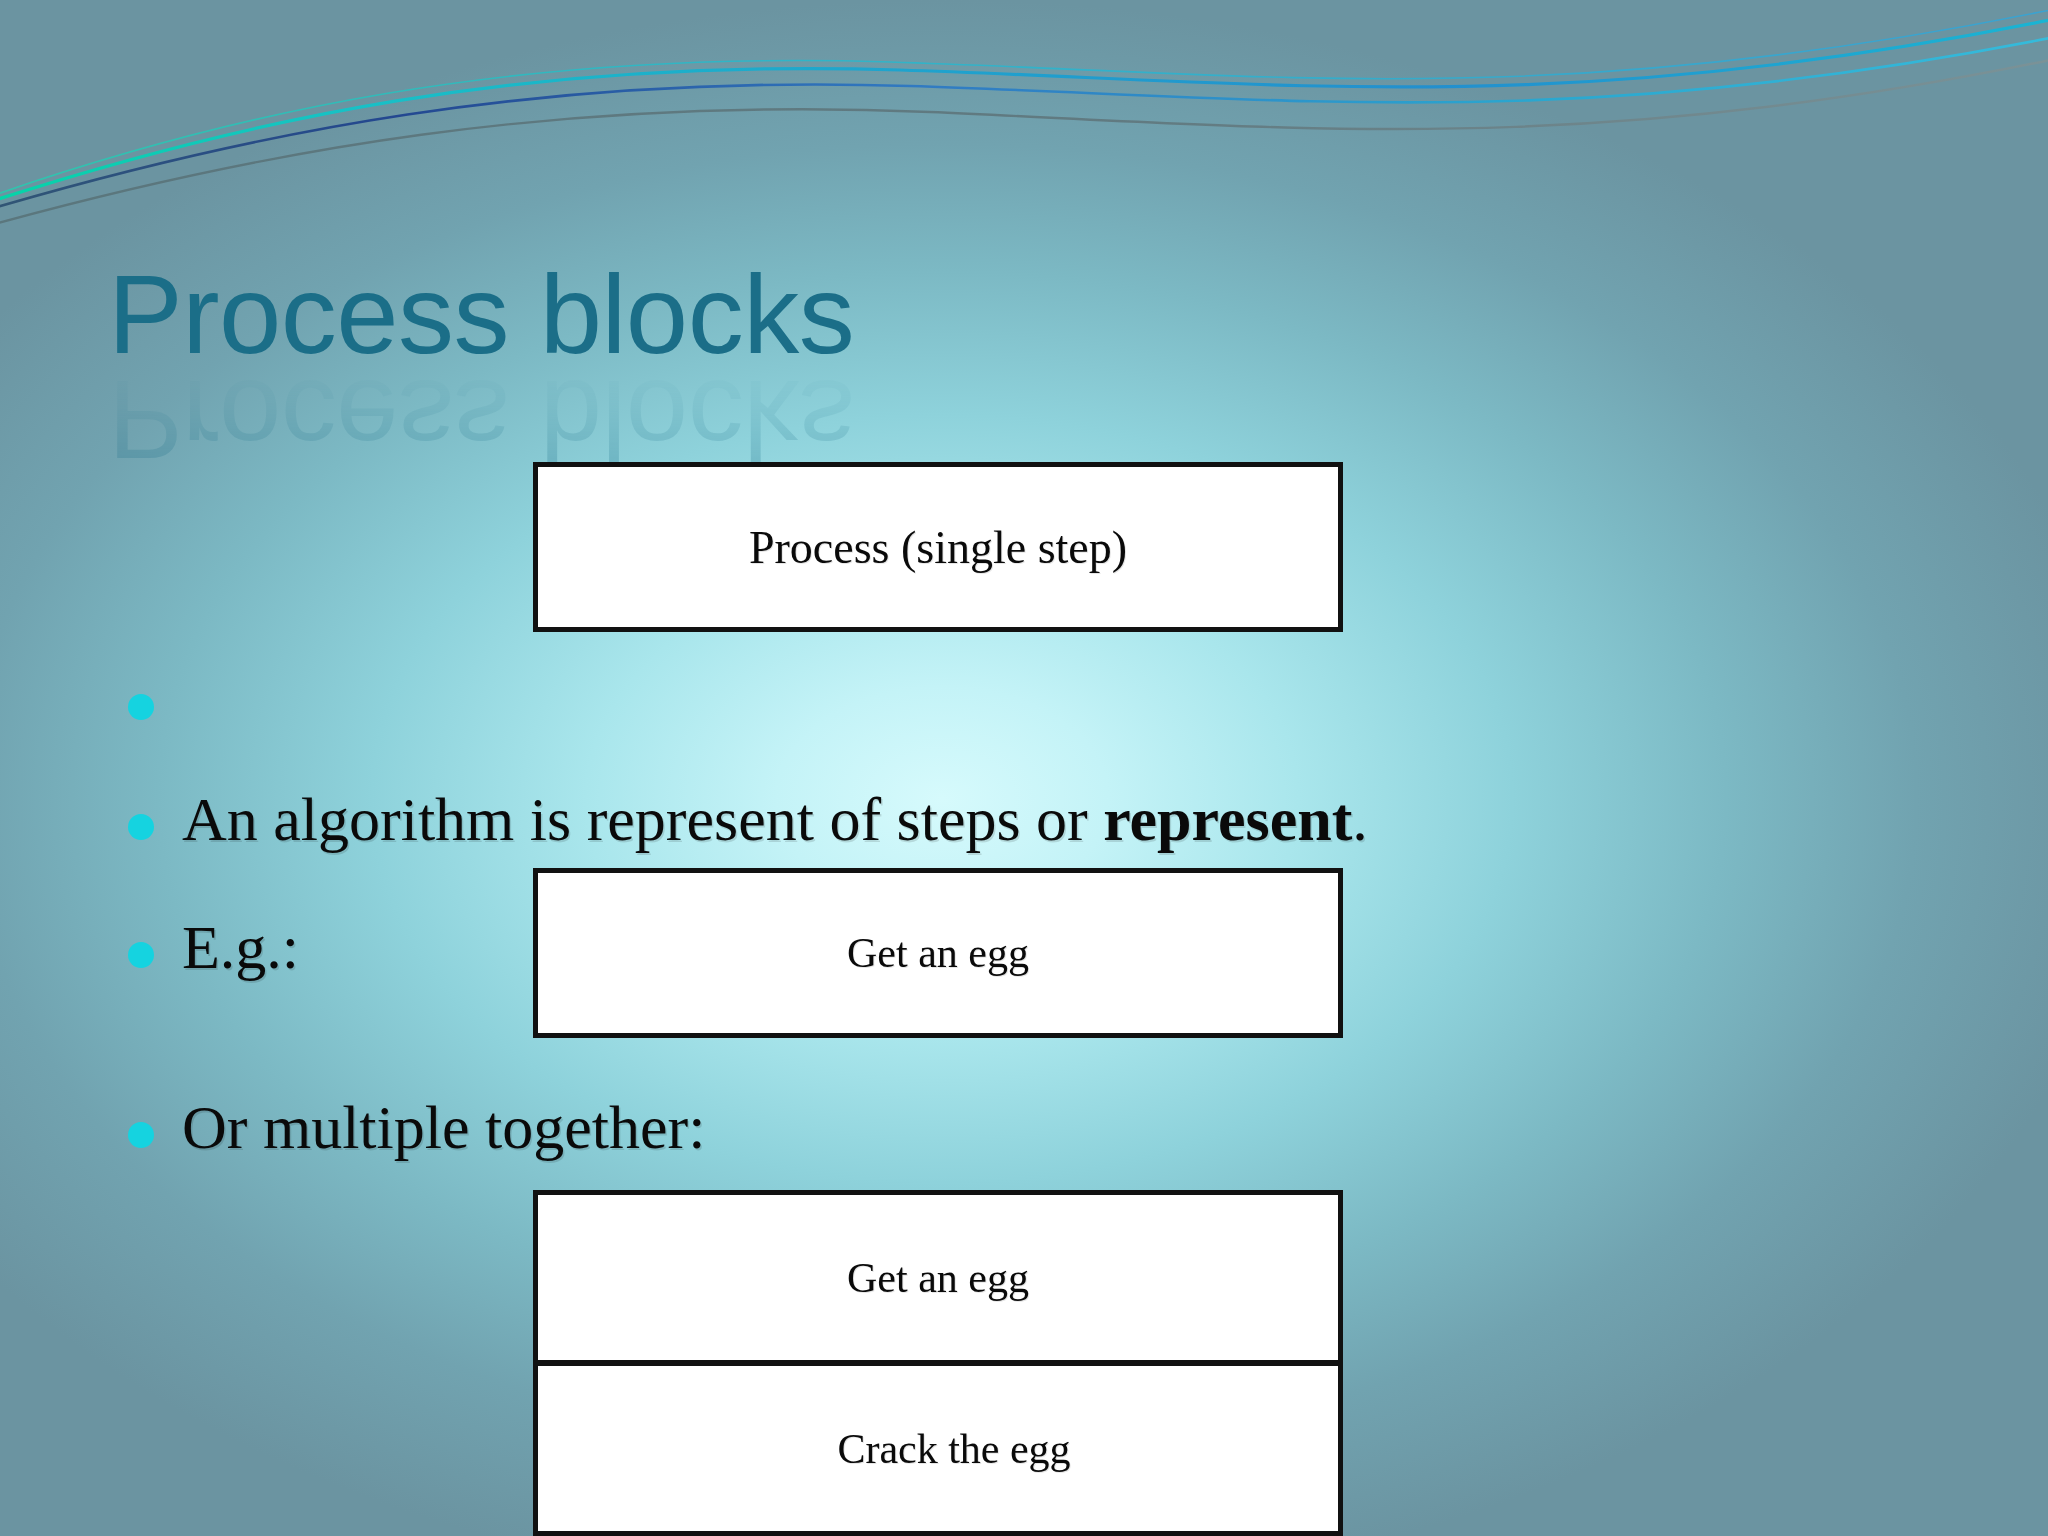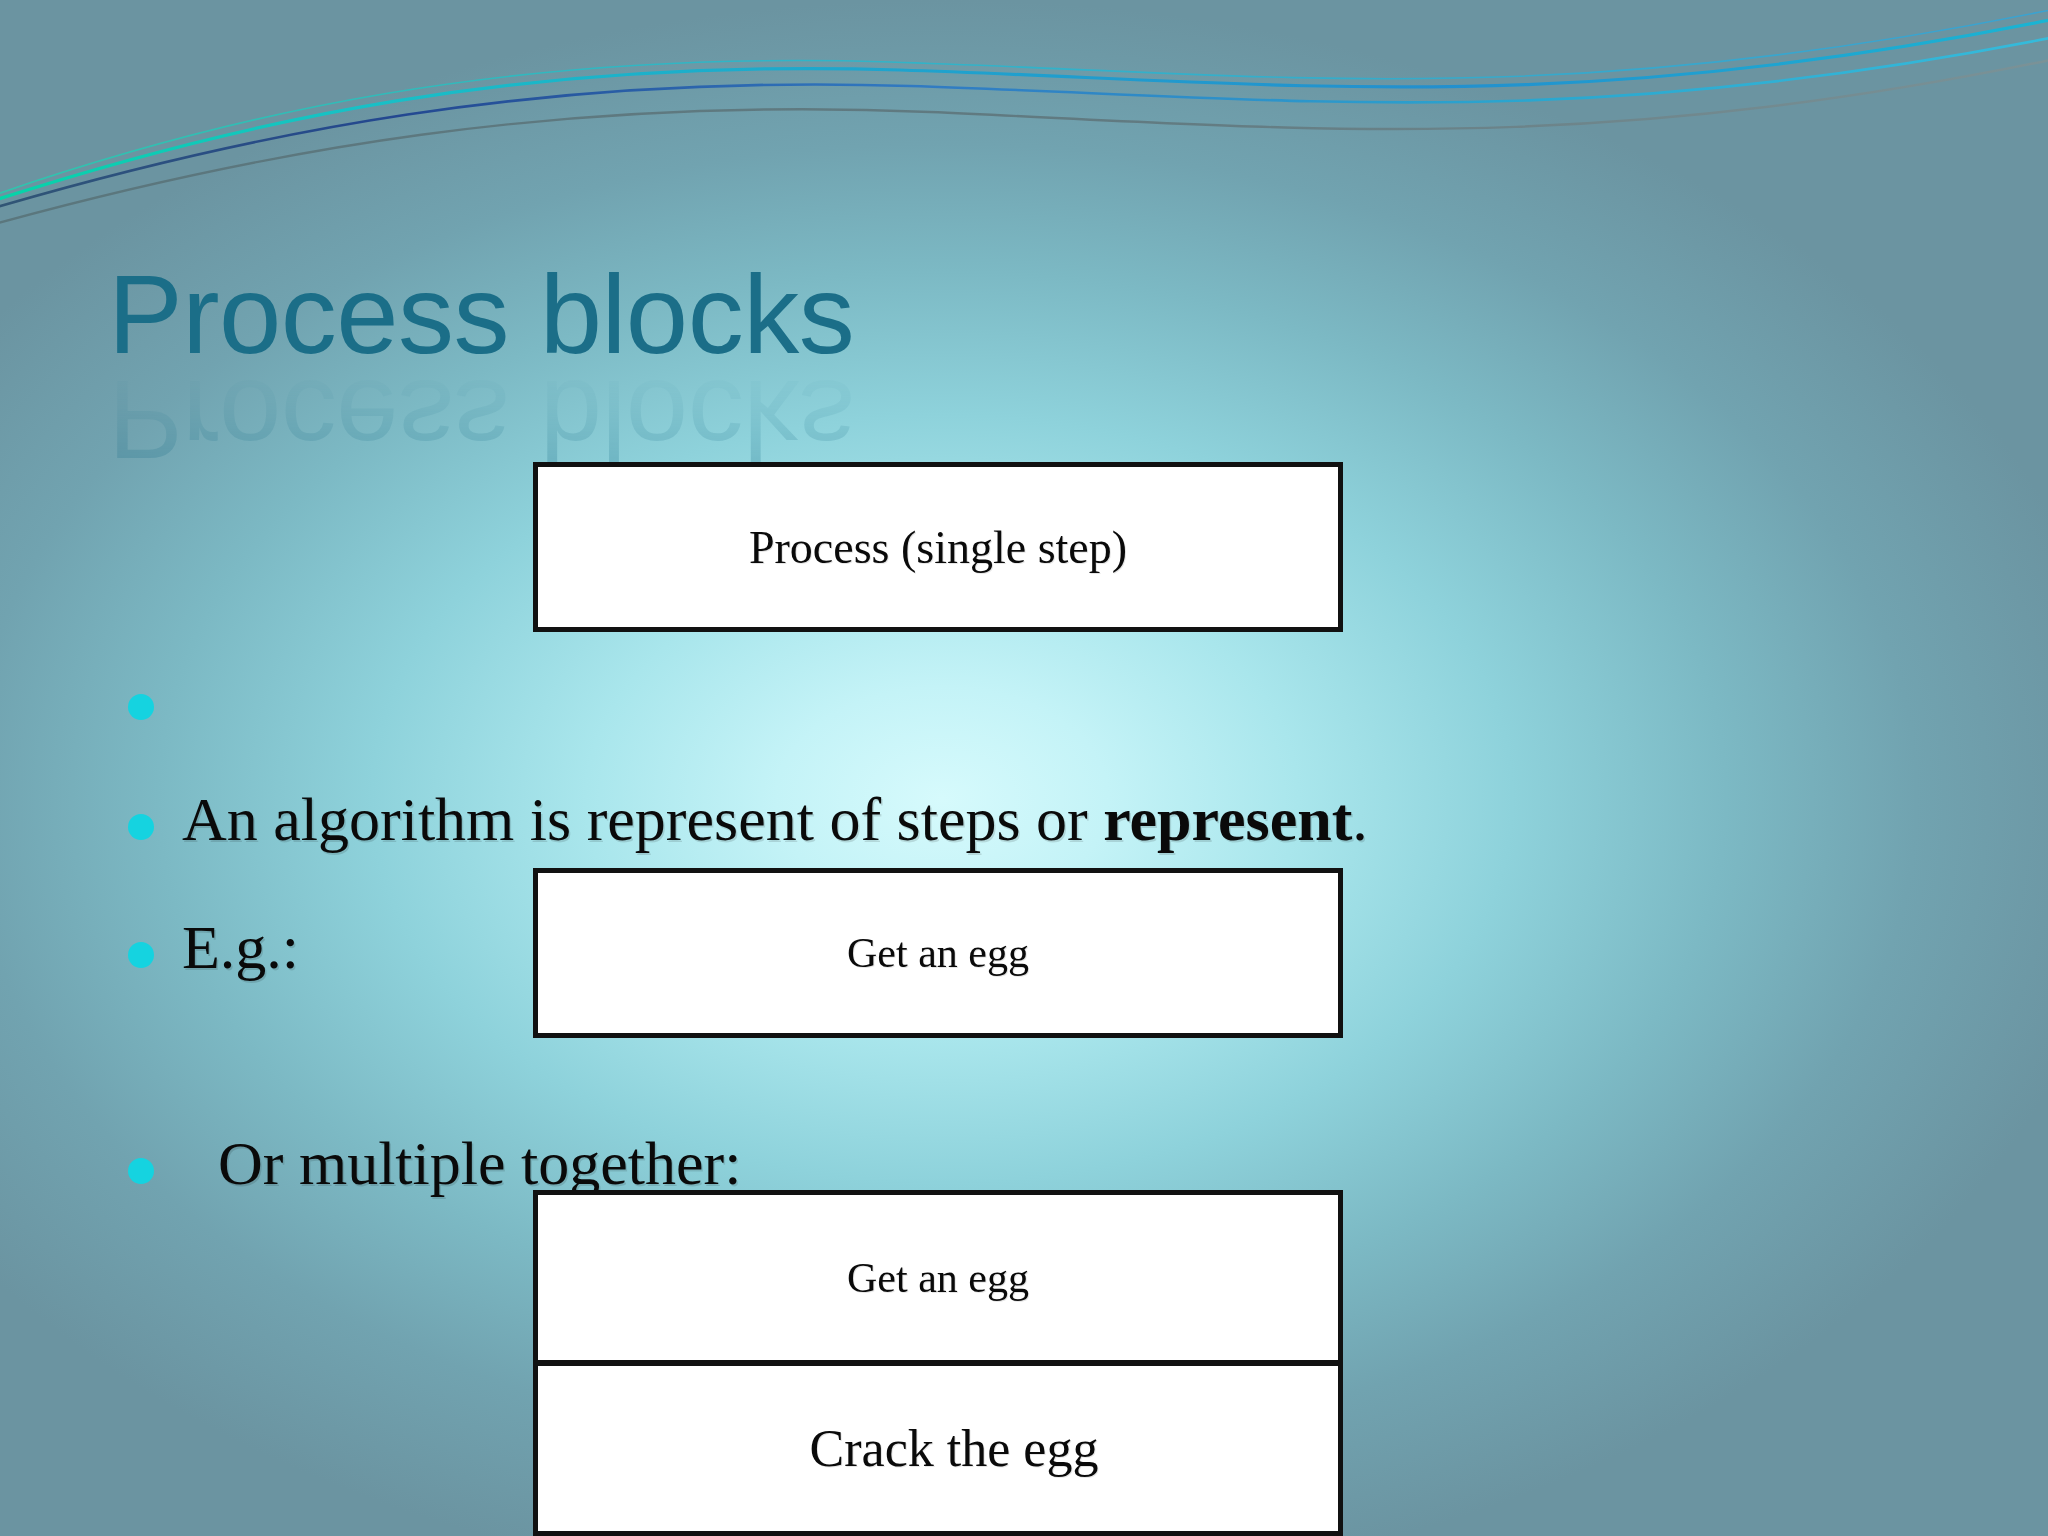--- a/index.html
+++ b/index.html
@@ -85,21 +85,21 @@
     justify-content: center;
     color: #0a0a0a;
     font-family: "Liberation Serif", "DejaVu Serif", serif;
     text-shadow: 1px 1px 0 rgba(0,0,0,0.10);
   }
   .pbox span { display: block; }
 
   #box-process       { left: 533px; top: 462px;  width: 810px; height: 170px; font-size: 46px; }
   #box-get-egg       { left: 533px; top: 868px;  width: 810px; height: 170px; font-size: 42px; }
   #box-stack-get-egg { left: 533px; top: 1190px; width: 810px; height: 175px; font-size: 42px; }
-  #box-stack-crack   { left: 533px; top: 1361px; width: 810px; height: 175px; font-size: 52px; padding-left: 32px; }
+  #box-stack-crack   { left: 533px; top: 1361px; width: 810px; height: 175px; font-size: 42px; padding-left: 32px; }
 
   
   .bullets {
     position: absolute;
     left: 128px;
     top: 660px;
     width: 1760px;
   }
   .bullet-row {
     position: relative;
@@ -124,21 +124,21 @@
     color: #0a0a0a;
     text-shadow: 1.5px 1.5px 0 rgba(0,0,0,0.12);
     white-space: nowrap;
   }
   .bullet-text b { font-weight: 700; }
 
   
   #row-1 { margin-top: 0px; }
   #row-2 { margin-top: 16px; }
   #row-3 { margin-top: 24px; }
-  #row-4 { margin-top: 112px; gap: 36px; }
+  #row-4 { margin-top: 76px; }
 </style>
 </head>
 <body>
 
 <div class="slide">
 
   <svg class="swoosh" viewBox="0 0 2048 230" preserveAspectRatio="none">
     <defs>
       <linearGradient id="gA" x1="0" y1="0" x2="1" y2="0">
         <stop offset="0%" stop-color="#00d8a6"></stop>

